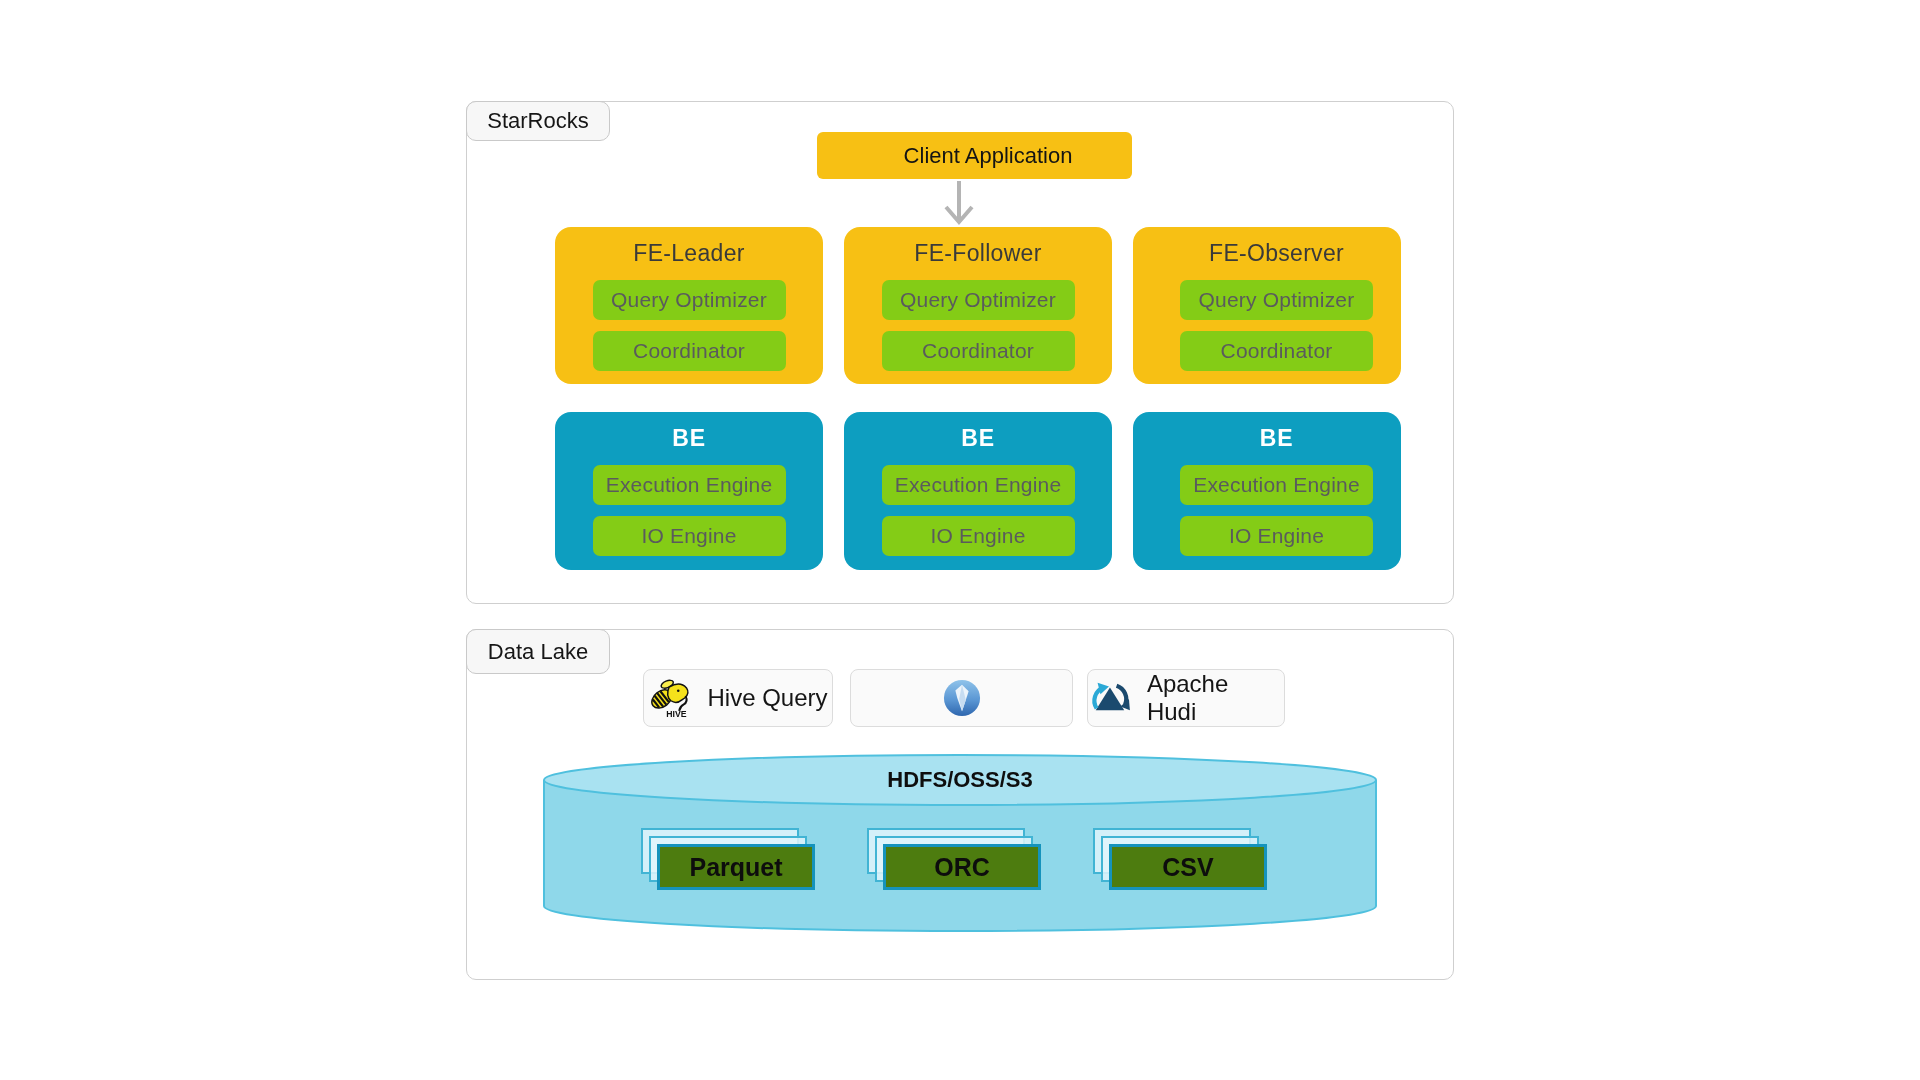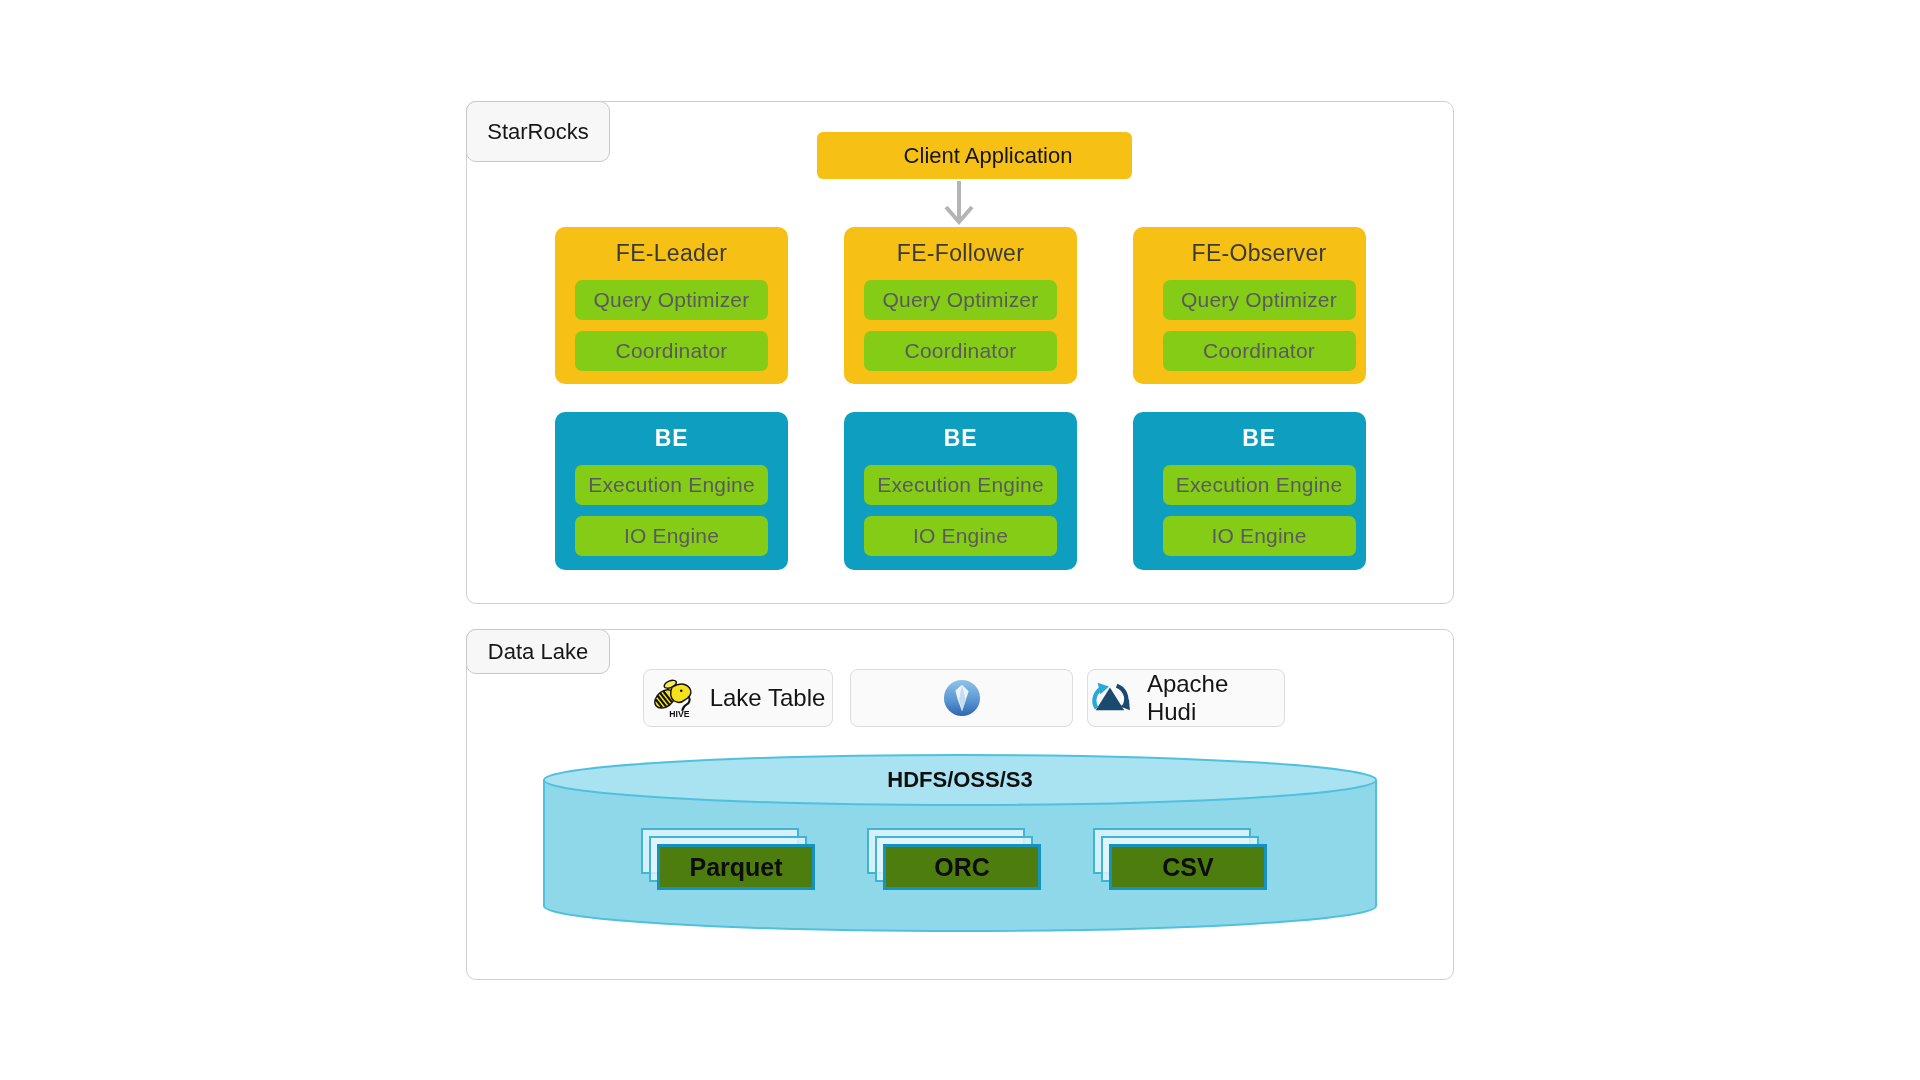--- a/index.html
+++ b/index.html
@@ -12,39 +12,39 @@
   .abs{position:absolute;}
 
   
   .section-box{
     position:absolute;left:466px;width:986px;
     border:1px solid #cfcfcf;border-radius:10px;background:#ffffff;
   }
   #starrocks-box{top:101px;height:501px;}
   #datalake-box{top:629px;height:349px;}
   .section-label{
-    position:absolute;left:466px;width:144px;height:61px;
+    position:absolute;left:466px;width:144px;height:40px;
     background:#f7f7f7;border:1px solid #c9c9c9;border-radius:10px;
     display:flex;align-items:center;justify-content:center;
     font-size:22px;font-weight:500;color:#161616;z-index:3;box-sizing:border-box;
   }
   #starrocks-label{top:101px;}
   #datalake-label{top:629px;height:45px;}
 
   
   #client-app{
     left:817px;top:132px;width:288px;height:47px;background:#F7C014;border-radius:6px;
     display:flex;align-items:center;justify-content:center;
     font-size:22px;font-weight:500;color:#141414;padding-left:27px;
   }
   #down-arrow{left:943px;top:181px;}
 
   
   .card{
-    position:absolute;width:233px;border-radius:10px;
+    position:absolute;width:268px;border-radius:16px;
     display:flex;flex-direction:column;align-items:center;box-sizing:border-box;
   }
   .fe{top:227px;height:157px;background:#F7C014;}
   .be{top:412px;height:158px;background:#0D9EC0;}
   .col1{left:555px;}  .col2{left:844px;}  .col3{left:1133px;padding-left:19px;}
   .card-title{
     height:30px;margin-top:11px;display:flex;align-items:center;
     font-size:23px;font-weight:500;color:#3A3A3A;letter-spacing:.3px;
   }
   .be .card-title{color:#ffffff;font-weight:700;letter-spacing:.8px;}
@@ -141,21 +141,21 @@
       <g transform="rotate(-38 15 25)">
         <ellipse cx="15" cy="25" rx="12" ry="8.5" fill="#F5E11B"></ellipse>
         <path d="M7,19.5 L7,30.5 M11,17.5 L11,32.5 M15,17 L15,33 M19,17.5 L19,32.5" stroke-width="2.4" fill="none"></path>
       </g>
       <path d="M23,12 q12,-7 19,1 q4,6 -2,11 l-3,2 q-6,5 -12,1 q-6,-5 -2,-15 z" fill="#F5E11B"></path>
       <path d="M41,22 q3,6 -2,9 q-4,2 -5,7" fill="none" stroke-width="2.2"></path>
       <circle cx="33" cy="16" r="1.4" fill="#111" stroke="none"></circle>
     </g>
     <text x="31" y="45" font-size="9.5" font-weight="bold" fill="#111" text-anchor="middle" font-family="Liberation Sans, sans-serif">HIVE</text>
   </svg>
-  <span>Lake Table</span>
+  <span>Hive Query</span>
 </div>
 
 <div id="iceberg-box" class="connector">
   <svg width="38" height="38" viewBox="0 0 40 40">
     <defs>
       <linearGradient id="icebg" x1="0" y1="0" x2="0" y2="1">
         <stop offset="0" stop-color="#8FC3EA"></stop>
         <stop offset="0.55" stop-color="#5B97D4"></stop>
         <stop offset="1" stop-color="#2E66AE"></stop>
       </linearGradient>

